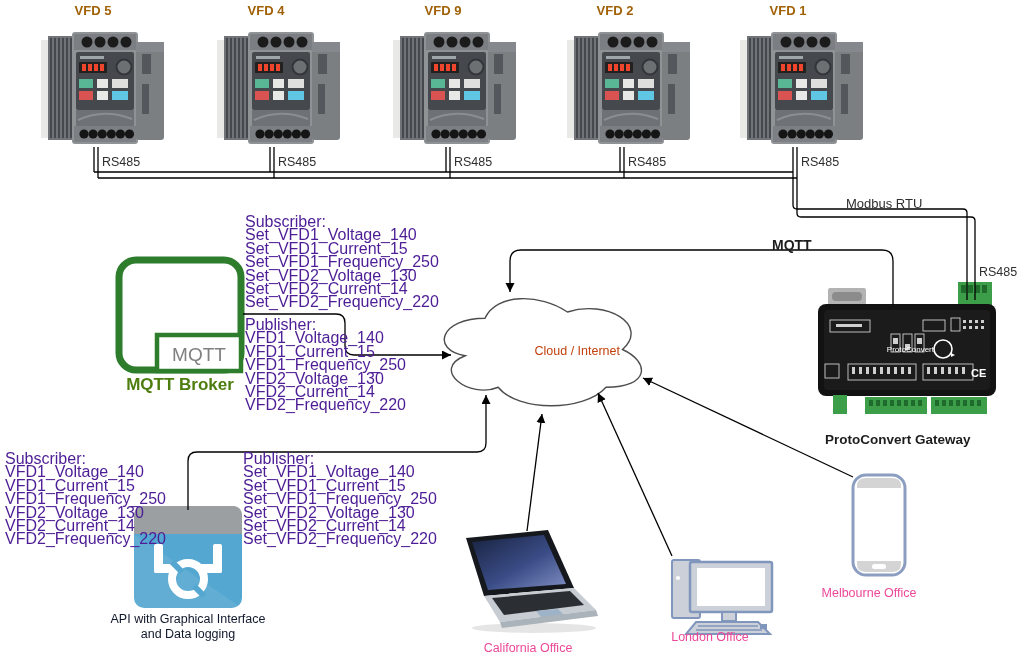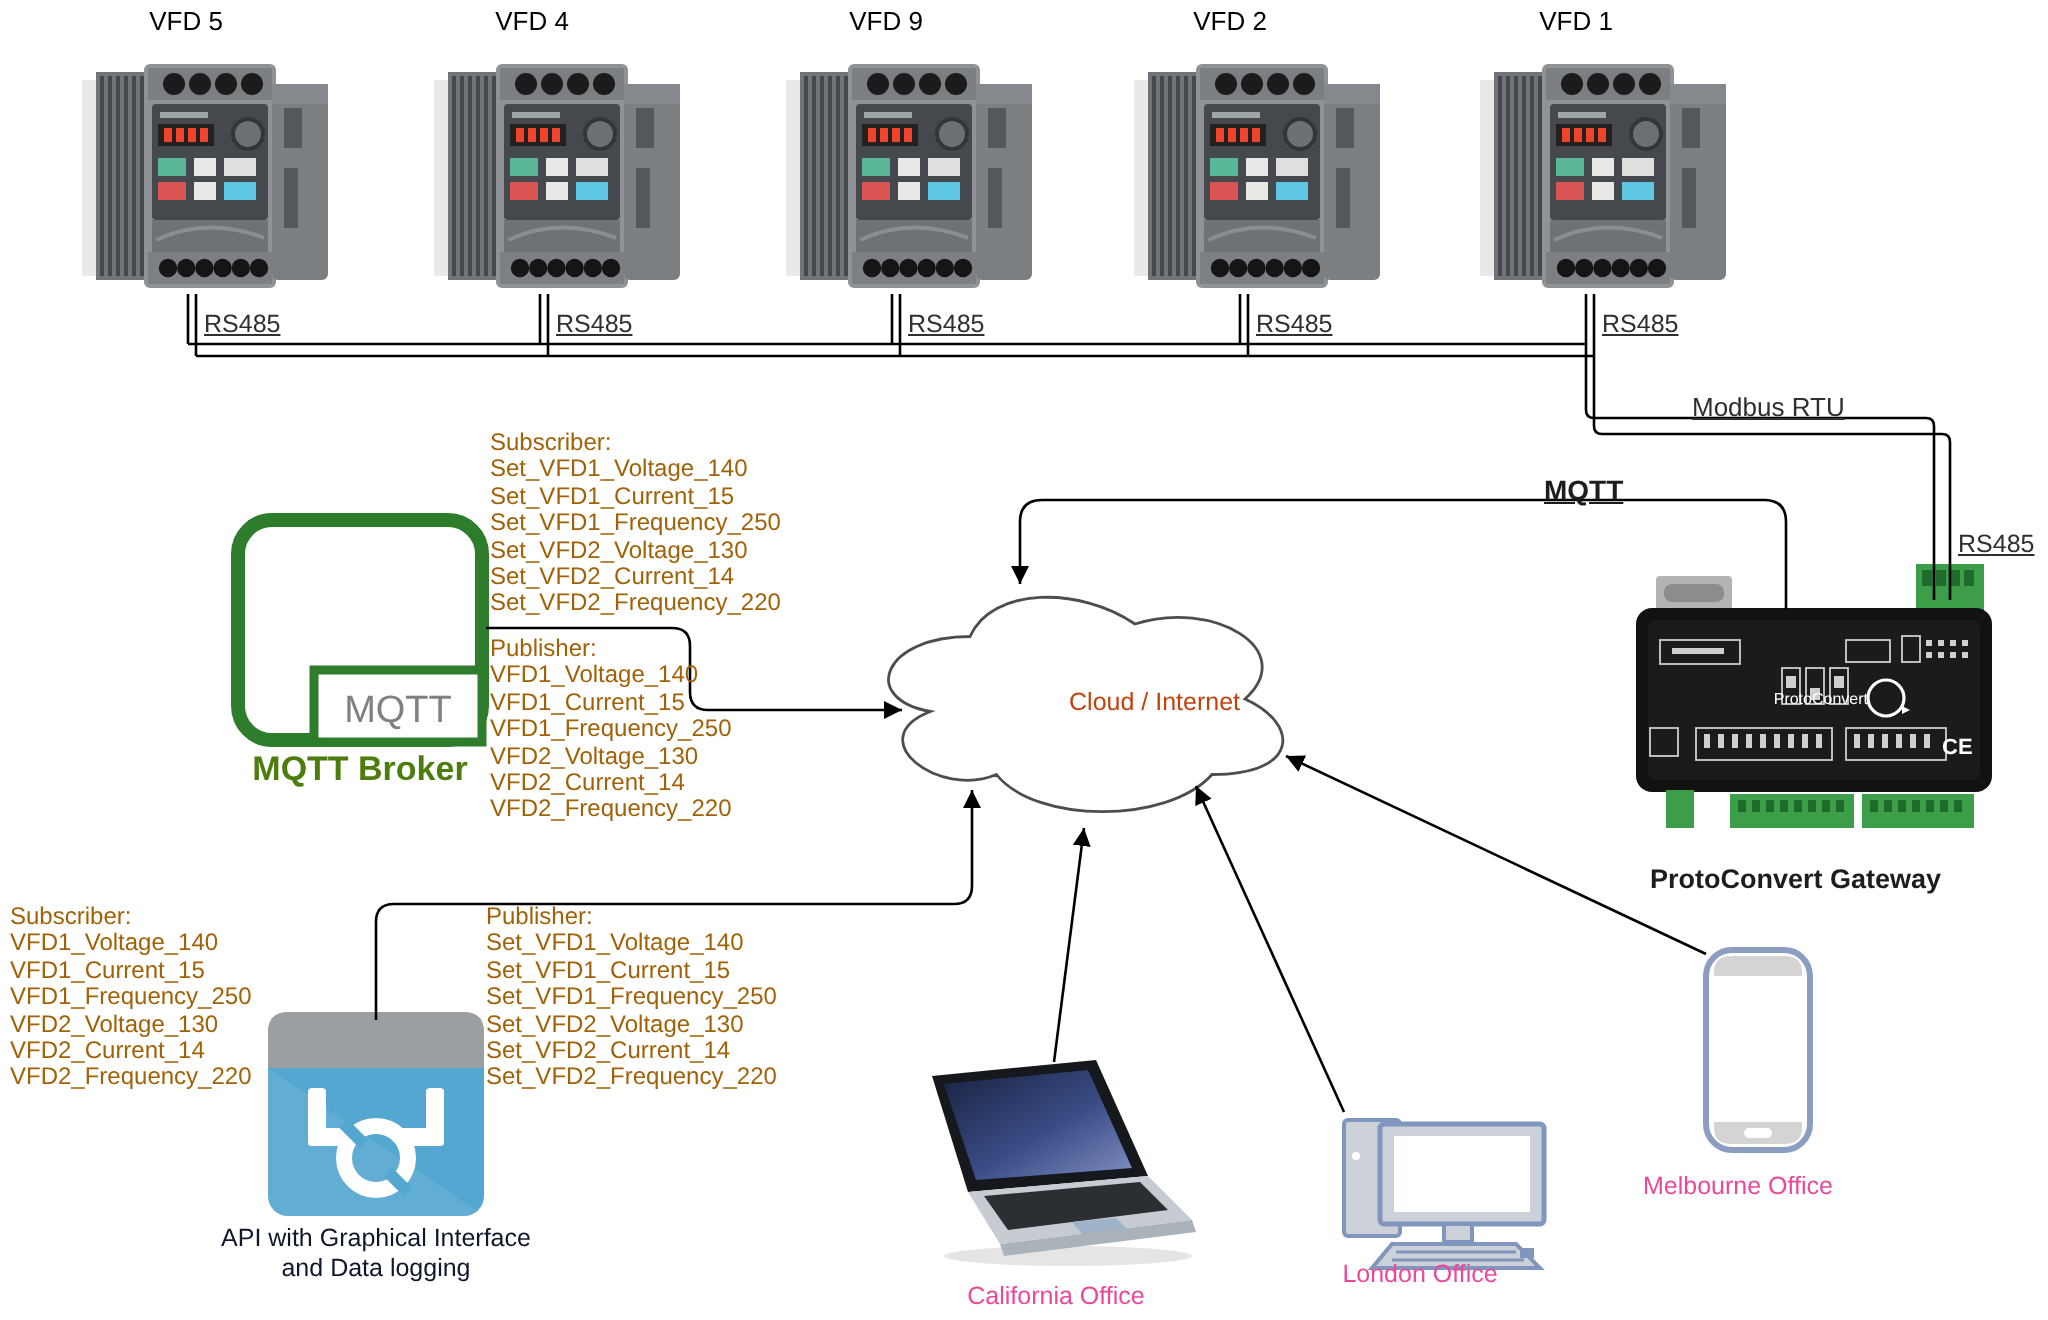--- a/index.html
+++ b/index.html
@@ -2,24 +2,24 @@
 <html><head>
 <meta charset="utf-8">
 <style>
   html,body{margin:0;padding:0;}
   body{
     width:1024px;height:660px;position:relative;overflow:hidden;
     background:#ffffff;color:#333;
     font-family:"Liberation Sans", sans-serif;
   }
   .dev{position:absolute;z-index:2;}
-  .lbl{position:absolute;z-index:5;font-size:12.5px;color:#2f2f2f;white-space:nowrap;text-decoration:underline;}
+  .lbl{position:absolute;z-index:5;font-size:12.5px;color:#2f2f2f;white-space:nowrap;}
   .lbl.bold{font-weight:bold;color:#1d1d1d;}
-  .vfd-lbl{position:absolute;z-index:5;top:3px;width:80px;text-align:center;font-size:13px;color:#000000;}
-  .topics{position:absolute;z-index:5;font-size:12px;line-height:13.4px;color:#a16207;white-space:nowrap;}
+  .vfd-lbl{position:absolute;z-index:5;top:3px;width:80px;text-align:center;font-size:13px;color:#a16207;font-weight:bold;}
+  .topics{position:absolute;z-index:5;font-size:16px;line-height:13.4px;color:#4c1d95;white-space:nowrap;}
   .topics span{display:block;}
   .broker-name{position:absolute;z-index:5;left:110px;top:375px;width:140px;text-align:center;
     font-size:17px;font-weight:bold;color:#4d7c0f;}
   .gw-name{position:absolute;z-index:5;left:825px;top:432px;width:195px;
     font-size:13.5px;font-weight:bold;color:#1d1d1d;}
   .api-name{position:absolute;z-index:5;left:98px;top:612px;width:180px;text-align:center;
     font-size:12.5px;color:#0f172a;line-height:15px;}
   .office{position:absolute;z-index:5;font-size:12.5px;color:#ec4899;text-align:center;}
   #wires{position:absolute;left:0;top:0;z-index:4;}
   .cloud-lbl{position:absolute;z-index:5;left:460px;top:344px;width:160px;text-align:right;

